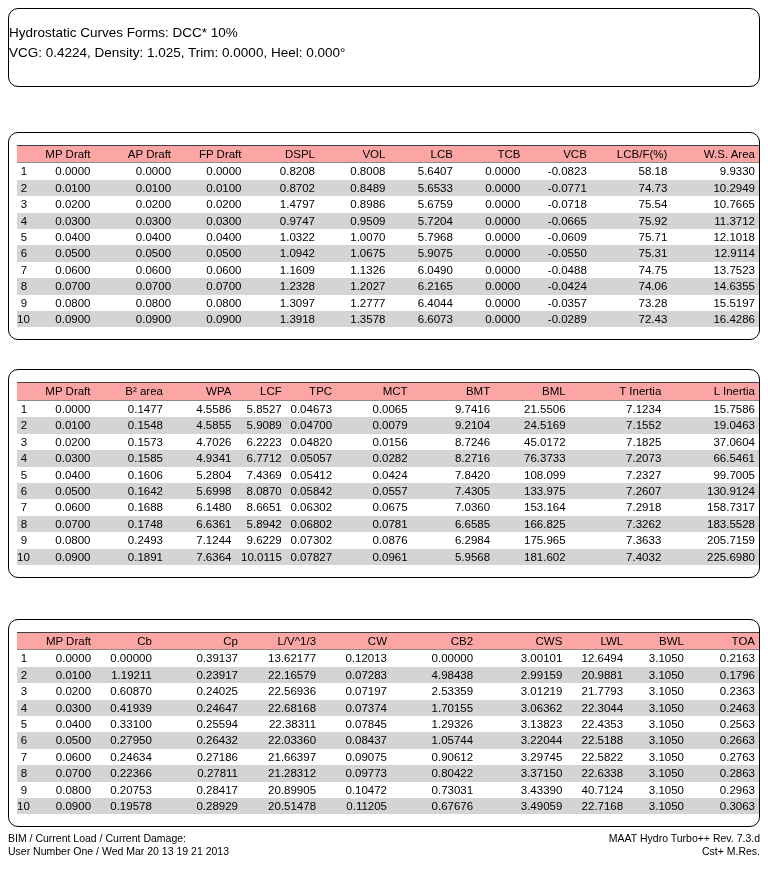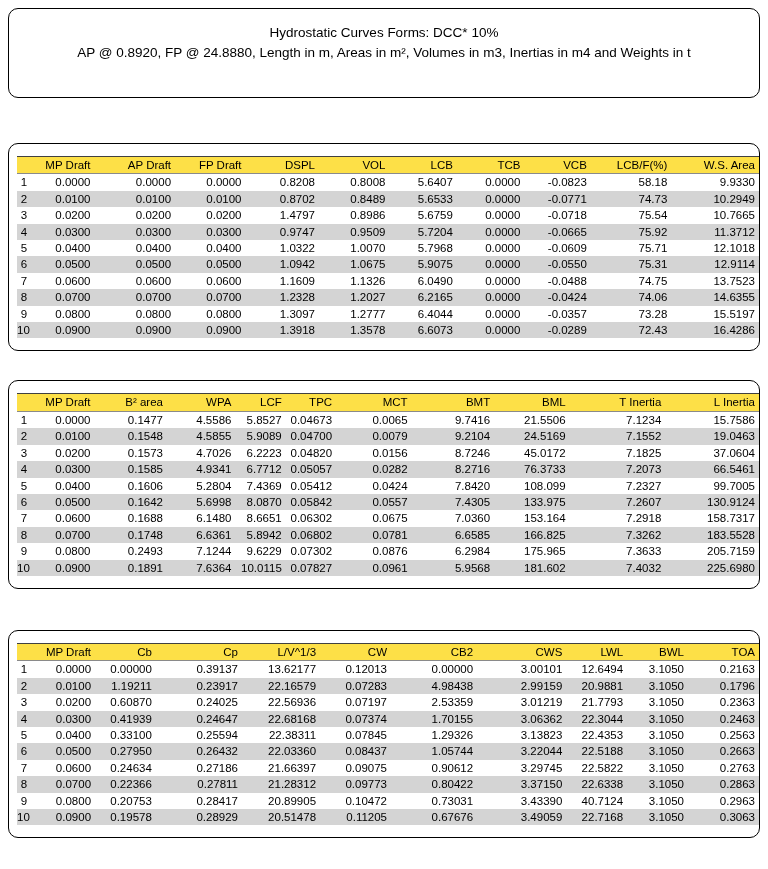--- a/index.html
+++ b/index.html
@@ -5,22 +5,22 @@
   html,body { margin:0; padding:0; background:#ffffff; }
   body {
     width:768px; height:869px;
     font-family:"Liberation Sans","DejaVu Sans",sans-serif;
     color:#000; position:relative;
   }
   .page { padding:8px 8px 0 8px; box-sizing:border-box; }
 
   .title-box {
     border:1px solid #000; border-radius:10px;
-    height:90px; box-sizing:border-box;
-    text-align:center; padding-top:14px;
+    height:79px; box-sizing:border-box;
+    text-align:left; padding-top:14px;
     font-size:13.5px; line-height:20px;
     margin-bottom:45px;
     overflow:hidden;
   }
 
   .table-box {
     border:1px solid #000; border-radius:10px;
     padding:12px 0 12px 8px;
     overflow:hidden;
   }
@@ -32,40 +32,40 @@
     width:100%; border-collapse:collapse; table-layout:fixed;
     font-size:11.5px;
   }
   th, td {
     font-weight:normal; text-align:right;
     height:16.4px; line-height:16.4px;
     padding:0 4px 0 0;
     white-space:nowrap; overflow:hidden;
   }
   thead tr {
-    background:#fde047;
+    background:#fca5a5;
     border-top:1px solid #404040;
     border-bottom:1px solid #8a8a8a;
   }
   tbody tr:nth-child(even) { background:#d4d4d4; }
 
   .footer {
     display:flex; justify-content:space-between;
     font-size:10.5px; line-height:13px; padding-top:2px;
   }
   .footer .right { text-align:right; }
 </style>
 </head>
 <body>
 
 <div class="page">
 
   <div class="title-box">
     <div>Hydrostatic Curves Forms: DCC* 10%</div>
-    <div>AP @ 0.8920, FP @ 24.8880, Length in m, Areas in m², Volumes in m3, Inertias in m4 and Weights in t</div>
+    <div>VCG: 0.4224, Density: 1.025, Trim: 0.0000, Heel: 0.000°</div>
   </div>
 
   <div class="table-box b1">
     <table>
         <colgroup>
           <col style="width: 14px;">
           <col style="width: 63px;">
           <col style="width: 80px;">
           <col style="width: 70px;">
           <col style="width: 73px;">
@@ -549,14 +549,24 @@
             <td>0.67676</td>
             <td>3.49059</td>
             <td>22.7168</td>
             <td>3.1050</td>
             <td>0.3063</td>
           </tr>
         </tbody>
       </table>
   </div>
 
+  <div class="footer">
+    <div class="left">
+      <div>BIM / Current Load / Current Damage:</div>
+      <div>User Number One / Wed Mar 20 13 19 21 2013</div>
+    </div>
+    <div class="right">
+      <div>MAAT Hydro Turbo++ Rev. 7.3.d</div>
+      <div>Cst+ M.Res.</div>
+    </div>
+  </div>
 
 </div>
 
 </body></html>

